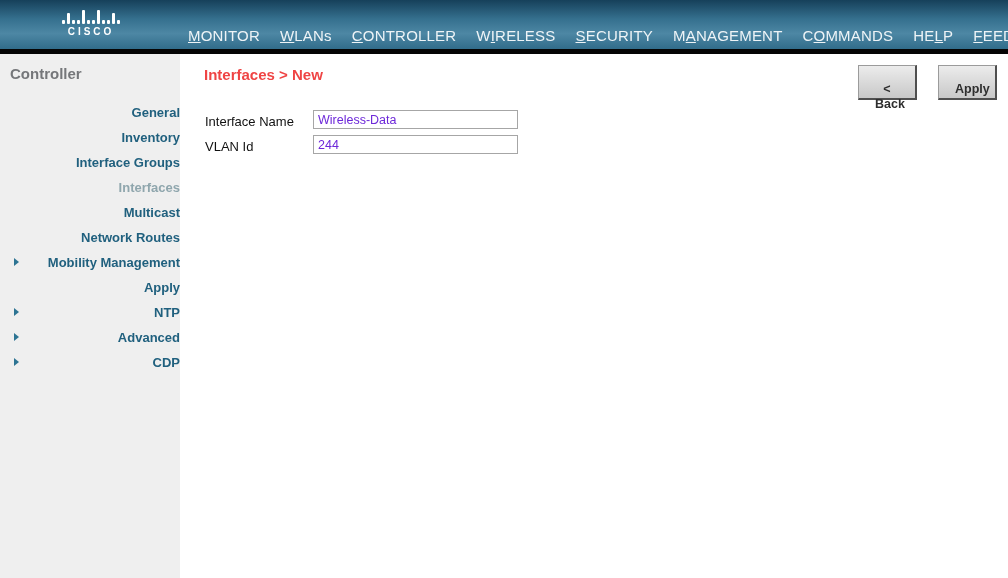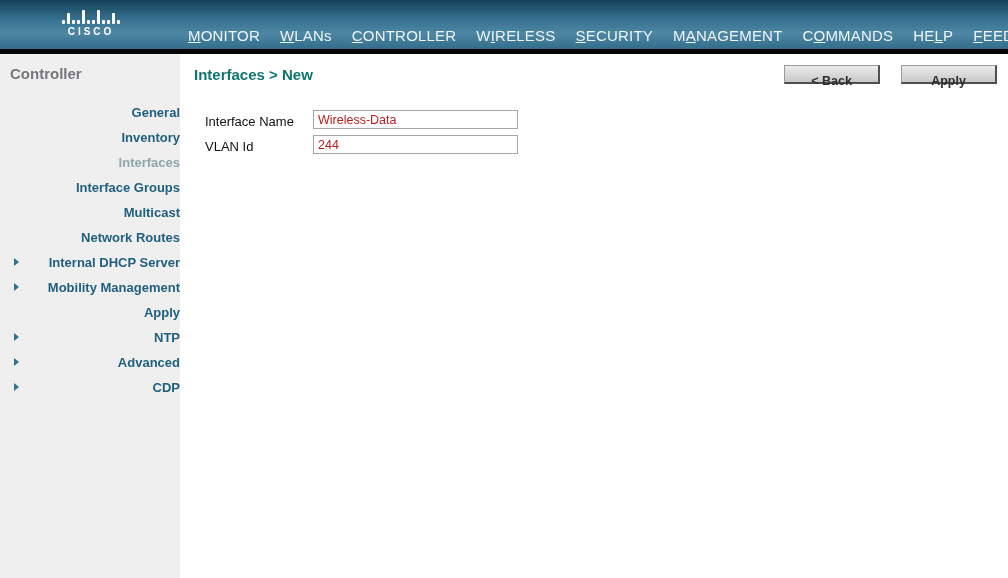--- a/index.html
+++ b/index.html
@@ -82,49 +82,49 @@
     border-bottom: 4px solid transparent;
   }
   .side-item.disabled { color: #8fa6ad; cursor: default; }
 
   
   .main {
     position: absolute; top: 54px; left: 180px; right: 0; bottom: 0;
     background: #ffffff;
   }
   .page-title {
-    position: absolute; left: 14px; top: 12px;
-    font-size: 15px; font-weight: bold; color: #0f766e;
+    position: absolute; left: 24px; top: 12px;
+    font-size: 15px; font-weight: bold; color: #ef4444;
   }
   .action-buttons {
     position: absolute; top: 11px; right: 11px;
     display: flex; gap: 21px;
   }
   .wlc-btn {
-    width: 96px; height: 19px;
+    width: 59px; height: 19px;
     font-family: "Liberation Sans", sans-serif;
     font-size: 12.5px; font-weight: bold; color: #2e2e2e;
     background: linear-gradient(to bottom, #ececec, #c8c8c8);
     border: 1px solid #9b9b9b;
     border-right: 2px solid #4f4f4f;
     border-bottom: 2px solid #4f4f4f;
-    padding: 8px; cursor: pointer; line-height: 15px;
+    padding: 16px; cursor: pointer; line-height: 15px;
   }
   .form-area { position: absolute; top: 56px; left: 0; right: 0; }
   .field-row { position: relative; height: 25px; }
   .field-label {
     position: absolute; left: 25px; top: 4px;
     font-size: 13px; color: #111111;
   }
   .field-input {
     position: absolute; left: 133px; top: 0;
     width: 205px; height: 19px;
     border: 1px solid #a6a6a6;
     font-family: "Liberation Sans", sans-serif;
-    font-size: 12.5px; color: #b91c1c;
+    font-size: 12.5px; color: #6d28d9;
     padding: 1px 4px; background: #ffffff;
   }
 </style>
 </head>
 <body>
 
 <div class="header">
   <div class="logo">
     <div class="logo-bars">
         <div class="bar" style="height: 4px;"></div>
@@ -157,25 +157,24 @@
     </div>
 
   <div class="header-black-strip"></div>
 </div>
 
 <div class="sidebar">
   <div class="sidebar-title">Controller</div>
   <div class="side-items" id="side-items">
       <div class="side-item"><span>General</span></div>
       <div class="side-item"><span>Inventory</span></div>
+      <div class="side-item"><span>Interface Groups</span></div>
       <div class="side-item disabled"><span>Interfaces</span></div>
-      <div class="side-item"><span>Interface Groups</span></div>
       <div class="side-item"><span>Multicast</span></div>
       <div class="side-item"><span>Network Routes</span></div>
-      <div class="side-item"><span class="tri"></span><span>Internal DHCP Server</span></div>
       <div class="side-item"><span class="tri"></span><span>Mobility Management</span></div>
       <div class="side-item"><span>Apply</span></div>
       <div class="side-item"><span class="tri"></span><span>NTP</span></div>
       <div class="side-item"><span class="tri"></span><span>Advanced</span></div>
       <div class="side-item"><span class="tri"></span><span>CDP</span></div>
     </div>
 </div>
 
 <div class="main">
   <div class="page-title">Interfaces &gt; New</div>

